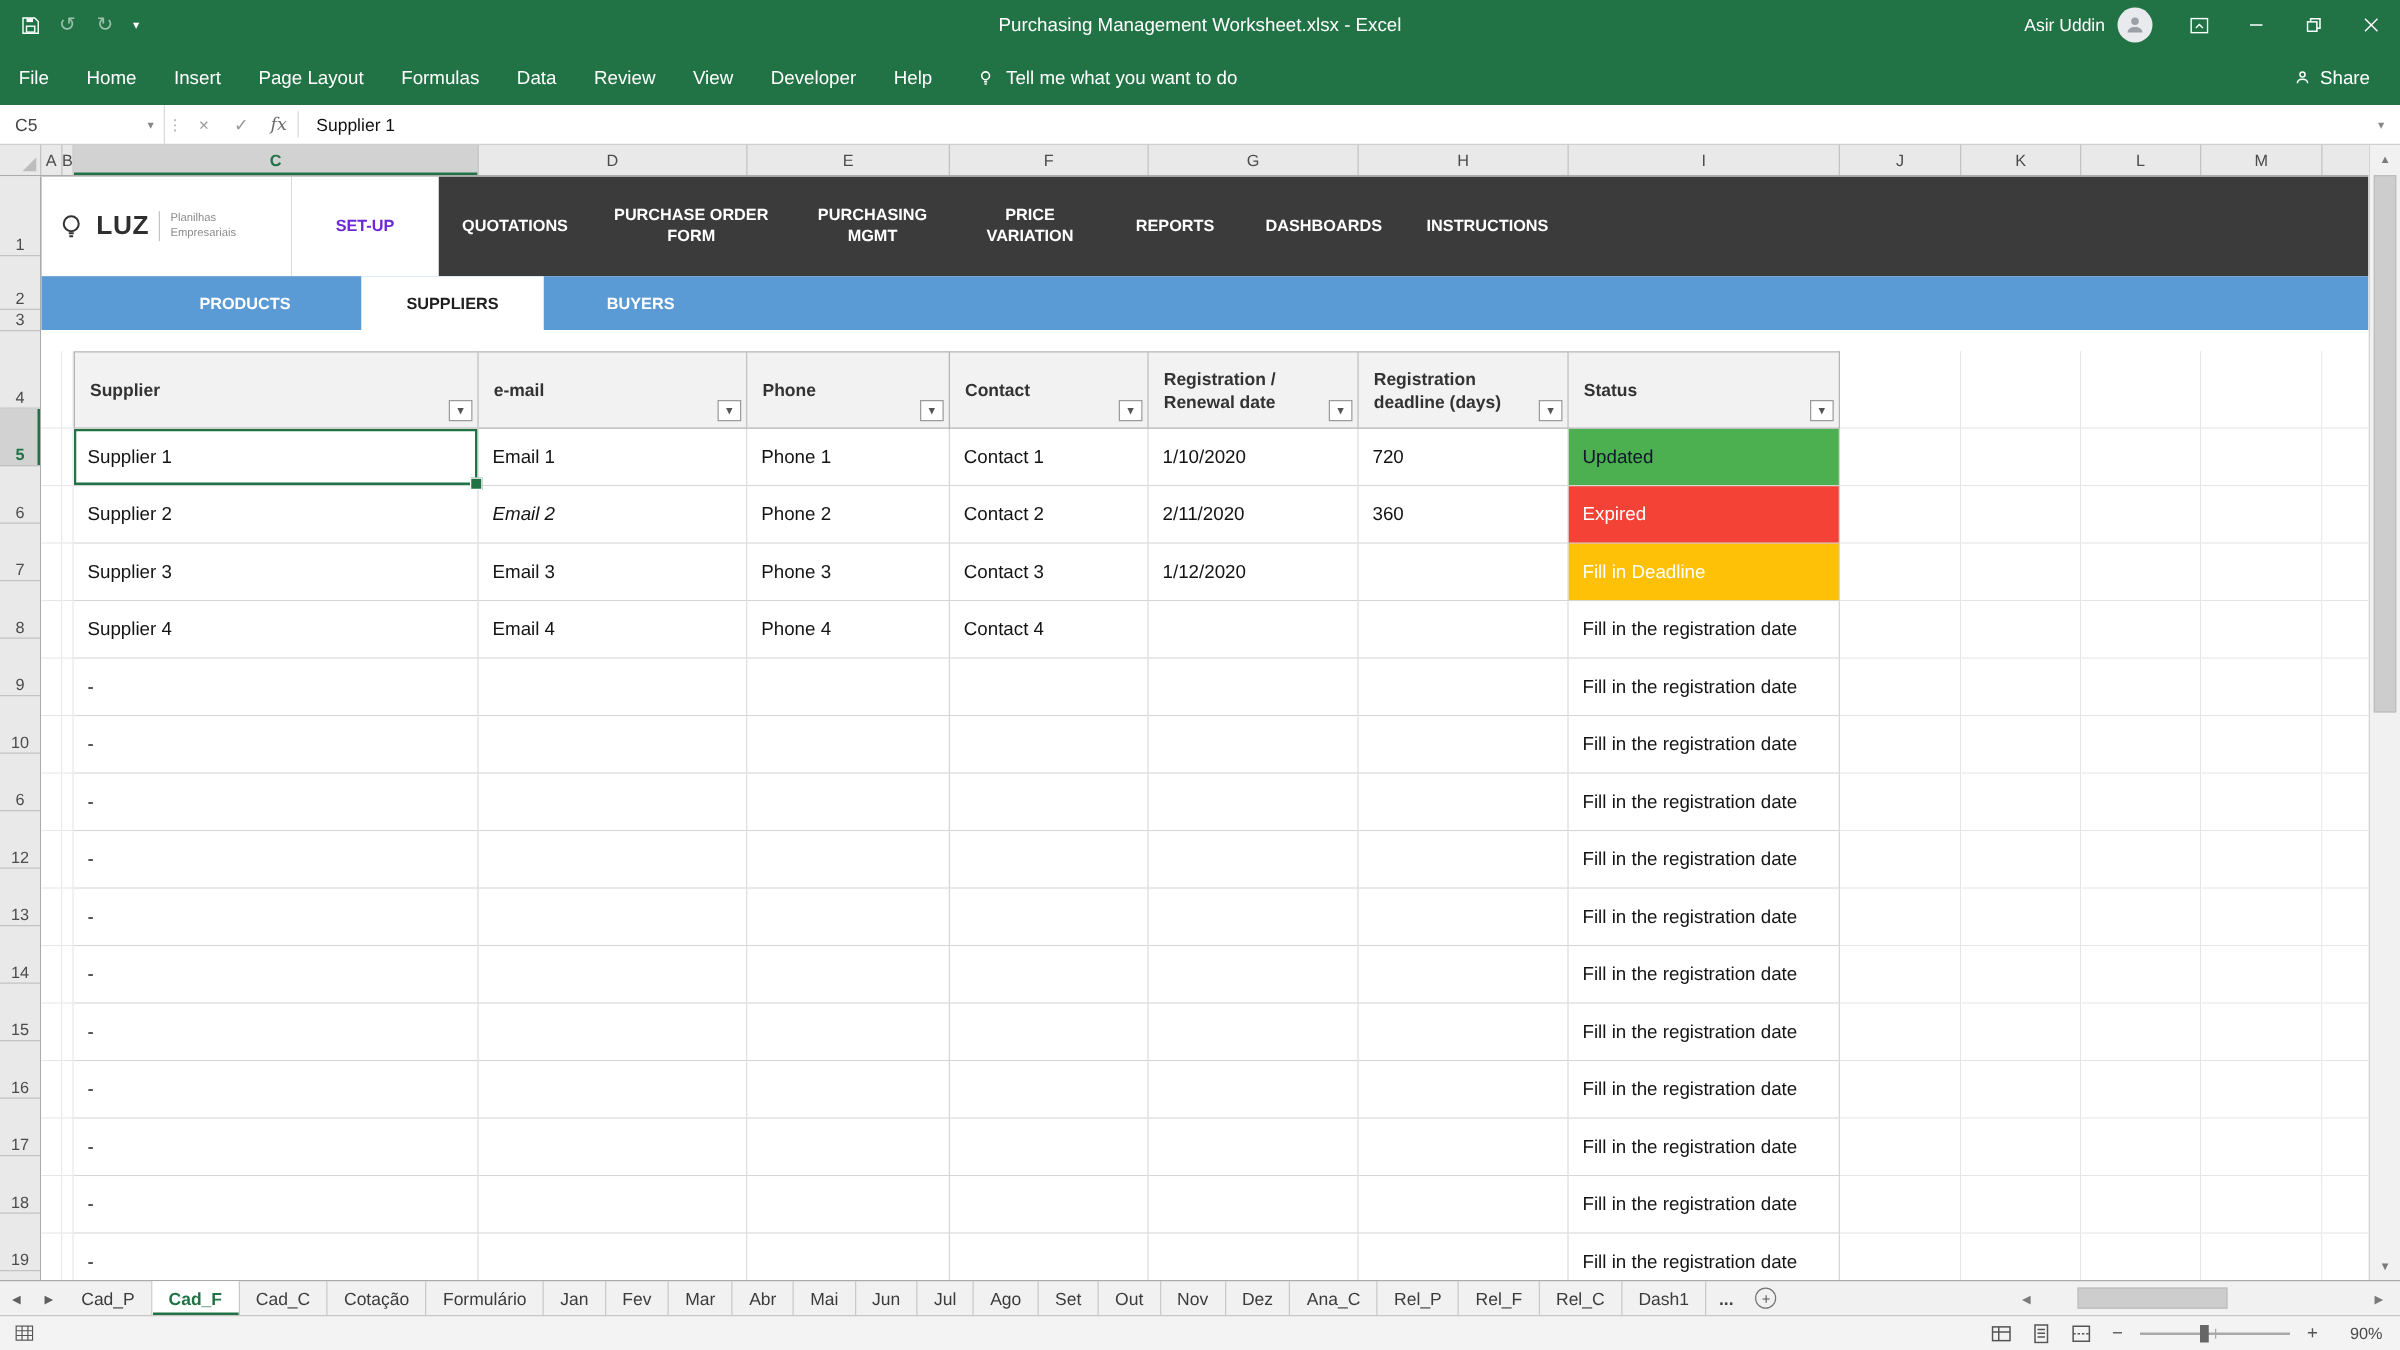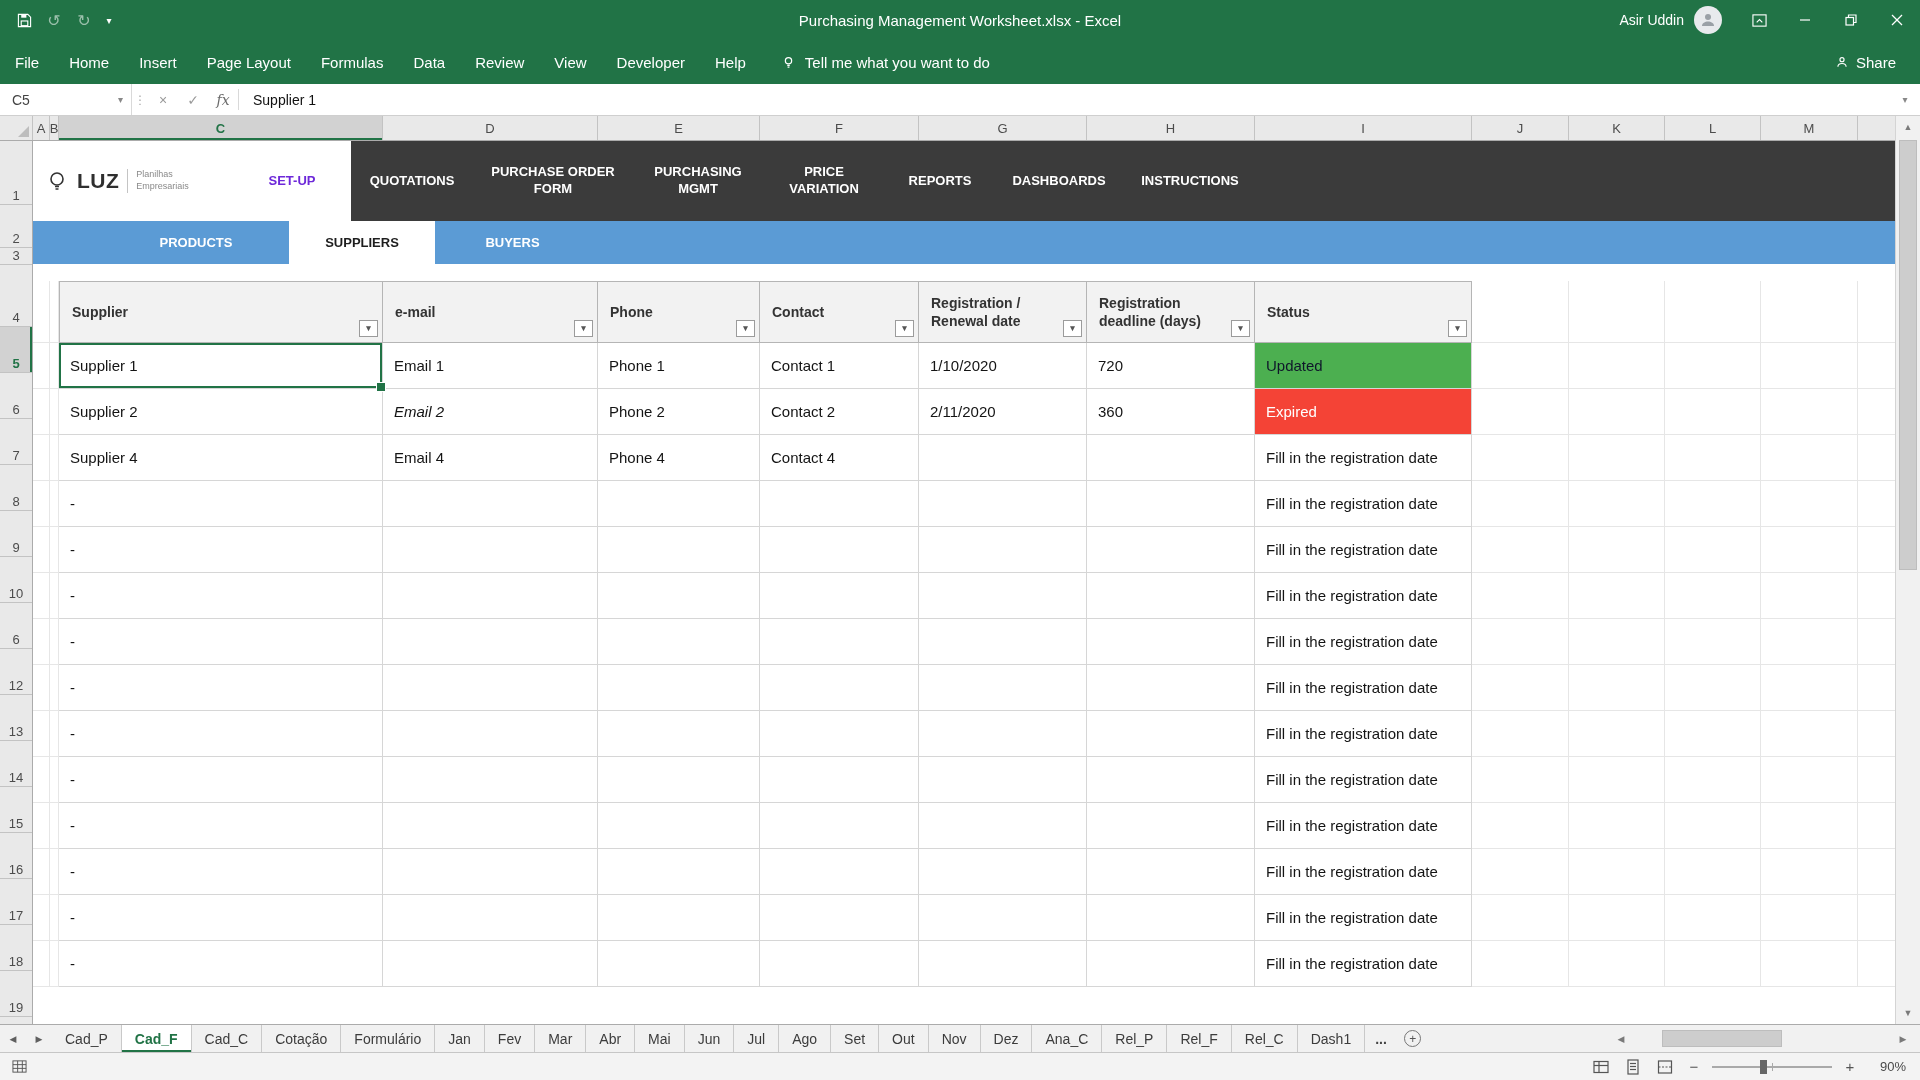--- a/index.html
+++ b/index.html
@@ -345,20 +345,36 @@
             <div class="c status-expired" style="width: 217px;">Expired</div>
             <div class="g" style="width: 97px;"></div>
             <div class="g" style="width: 96px;"></div>
             <div class="g" style="width: 96px;"></div>
             <div class="g" style="width: 97px;"></div>
             <div class="g filler"></div>
           </div>
           <div class="r rdata">
             <div class="g" style="width: 17px;"></div>
             <div class="g" style="width: 9px;"></div>
+            <div class="c" style="width: 324px;">Supplier 3</div>
+            <div class="c" style="width: 215px;">Email 3</div>
+            <div class="c" style="width: 162px;">Phone 3</div>
+            <div class="c" style="width: 159px;">Contact 3</div>
+            <div class="c" style="width: 168px;">1/12/2020</div>
+            <div class="c" style="width: 168px;"></div>
+            <div class="c status-deadline" style="width: 217px;">Fill in Deadline</div>
+            <div class="g" style="width: 97px;"></div>
+            <div class="g" style="width: 96px;"></div>
+            <div class="g" style="width: 96px;"></div>
+            <div class="g" style="width: 97px;"></div>
+            <div class="g filler"></div>
+          </div>
+          <div class="r rdata">
+            <div class="g" style="width: 17px;"></div>
+            <div class="g" style="width: 9px;"></div>
             <div class="c" style="width: 324px;">Supplier 4</div>
             <div class="c" style="width: 215px;">Email 4</div>
             <div class="c" style="width: 162px;">Phone 4</div>
             <div class="c" style="width: 159px;">Contact 4</div>
             <div class="c" style="width: 168px;"></div>
             <div class="c" style="width: 168px;"></div>
             <div class="c status-none" style="width: 217px;">Fill in the registration date</div>
             <div class="g" style="width: 97px;"></div>
             <div class="g" style="width: 96px;"></div>
             <div class="g" style="width: 96px;"></div>

